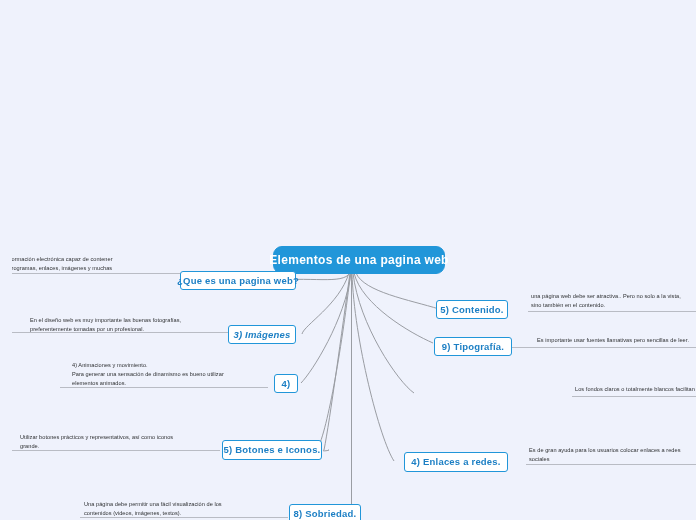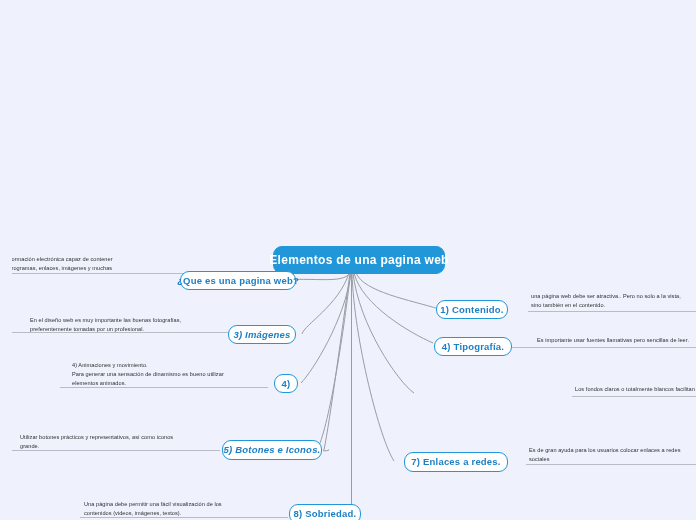--- a/index.html
+++ b/index.html
@@ -26,21 +26,21 @@
     top: 0; left: 0;
     width: 696px;
     height: 520px;
     pointer-events: none;
   }
   .node {
     position: absolute;
     box-sizing: border-box;
     background: #ffffff;
     border: 1.4px solid #2196d9;
-    border-radius: 9px;
+    border-radius: 3px;
     color: #1c7fc4;
     font-weight: bold;
     font-size: 9.5px;
     letter-spacing: .2px;
     display: flex;
     align-items: center;
     justify-content: center;
     white-space: nowrap;
     padding: 0 9px;
     line-height: 1;
@@ -99,43 +99,43 @@
   <div class="note-rule" style="left:0px;  top:450px; width:208px;"></div>
   <div class="note-rule" style="left:514px; top:464px; width:182px;"></div>
   <div class="note-rule" style="left:68px; top:517px; width:208px;"></div>
 
   <div class="node root" style="left:261px; top:246px; width:172px; height:28px;">Elementos de una pagina web</div>
 
   <div class="node" style="left:168px; top:271px; width:116px; height:19px;">¿Que es una pagina web?</div>
   <div class="note" style="left:-24px; top:255px; width:220px;">ento o información electrónica capaz de contener
 , vídeo, programas, enlaces, imágenes y muchas</div>
 
-  <div class="node" style="left:424px; top:300px; width:72px; height:19px;">1) Contenido.</div>
+  <div class="node" style="left:424px; top:300px; width:72px; height:19px;">5) Contenido.</div>
   <div class="note" style="left:519px; top:292px; width:180px;">una página web debe ser atractiva.. Pero no solo a la vista,
 sino también en el contenido.</div>
 
-  <div class="node" style="left:422px; top:337px; width:78px; height:19px;">4) Tipografía.</div>
+  <div class="node" style="left:422px; top:337px; width:78px; height:19px;">9) Tipografía.</div>
   <div class="note" style="left:525px; top:336px; width:200px;">Es importante usar fuentes llamativas pero sencillas de leer.</div>
 
   <div class="node" style="left:216px; top:325px; width:68px; height:19px;font-style:italic;">3) Imágenes</div>
   <div class="note" style="left:18px; top:316px; width:210px;">En el diseño web es muy importante las buenas fotografías,
 preferentemente tomadas por un profesional.</div>
 
   <div class="node" style="left:262px; top:374px; width:24px; height:19px;">4)</div>
   <div class="note" style="left:60px; top:361px; width:200px;">4) Animaciones y movimiento.
 Para generar una sensación de dinamismo es bueno utilizar
 elementos animados.</div>
 
   <div class="note" style="left:563px; top:385px; width:150px;">Los fondos claros o totalmente blancos facilitan</div>
 
-  <div class="node" style="left:210px; top:440px; width:100px; height:20px;font-style:italic;">5) Botones e Iconos.</div>
+  <div class="node" style="left:210px; top:440px; width:100px; height:20px;">5) Botones e Iconos.</div>
   <div class="note" style="left:8px; top:433px; width:200px;">Utilizar botones prácticos y representativos, así como iconos
 grande.</div>
 
-  <div class="node" style="left:392px; top:452px; width:104px; height:20px;">7) Enlaces a redes.</div>
+  <div class="node" style="left:392px; top:452px; width:104px; height:20px;">4) Enlaces a redes.</div>
   <div class="note" style="left:517px; top:446px; width:180px;">Es de gran ayuda para los usuarios colocar enlaces a redes
 sociales</div>
 
   <div class="node" style="left:277px; top:504px; width:72px; height:20px;">8) Sobriedad.</div>
   <div class="note" style="left:72px; top:500px; width:200px;">Una página debe permitir una fácil visualización de los
 contenidos (videos, imágenes, textos).</div>
 
 </div>
 
 </body></html>

